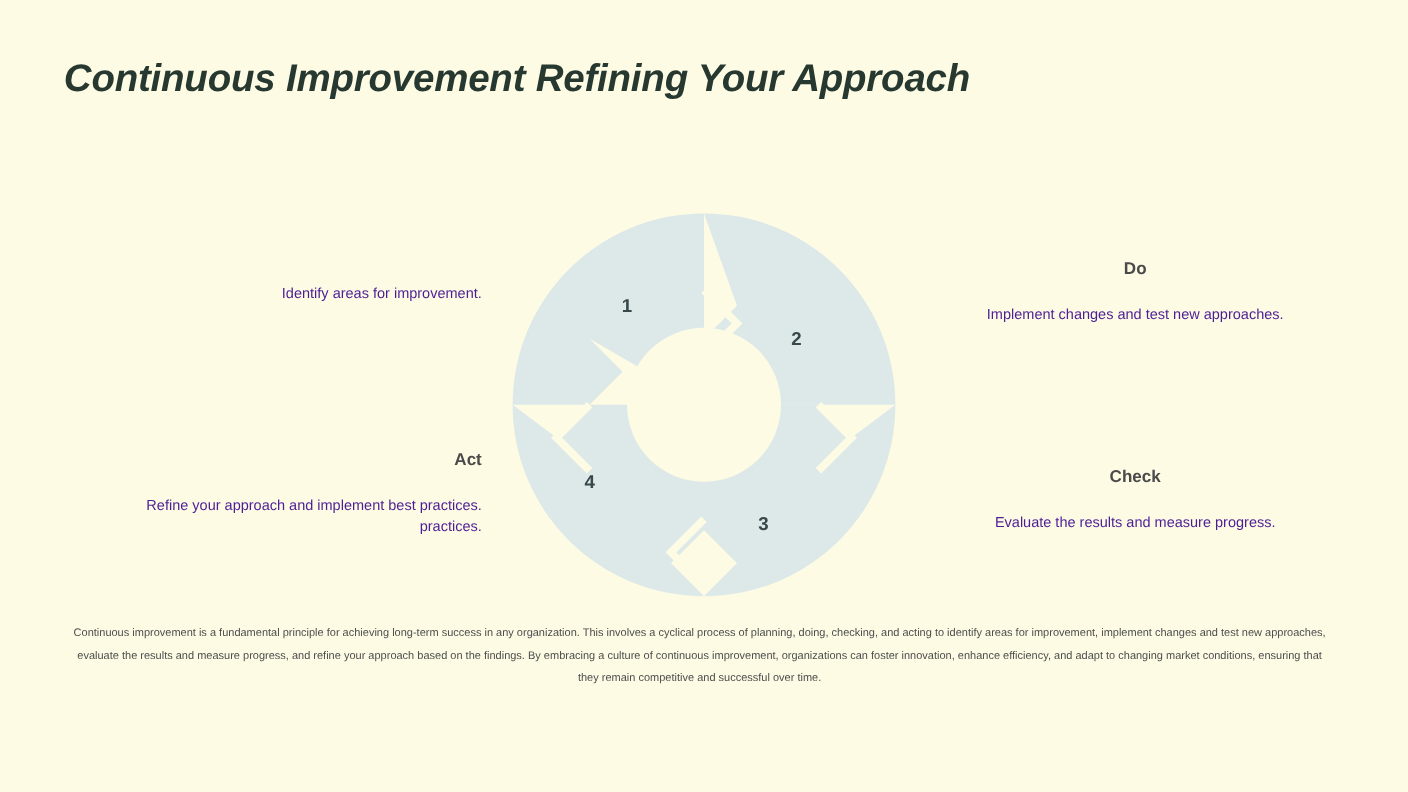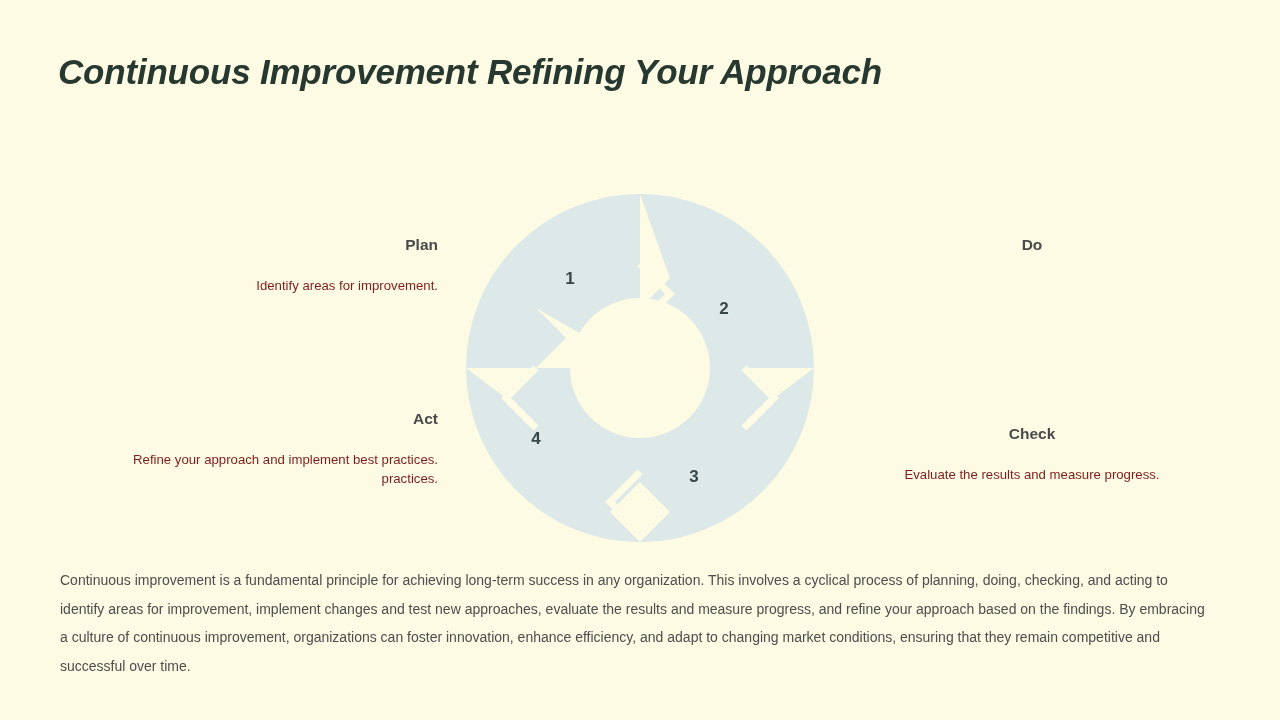--- a/index.html
+++ b/index.html
@@ -62,21 +62,21 @@
     position: absolute;
   }
   .callout .c-title {
     font-size: 15.5px;
     font-weight: bold;
     color: #4a4a4a;
     line-height: 1.2;
   }
   .callout .c-desc {
     font-size: 13.2px;
-    color: #7f1d1d;
+    color: #4c1d95;
     line-height: 1.45;
     margin-top: 21px;
   }
 
   .callout.right {
     text-align: center;
   }
   .callout.left {
     text-align: right;
   }
@@ -85,24 +85,24 @@
   #callout-do    { left: 842px; top: 236px; width: 380px; }
   #callout-act   { left: 34px;  top: 410px; width: 404px; }
   #callout-check { left: 842px; top: 425px; width: 380px; }
 
   
   .summary {
     position: absolute;
     left: 60px;
     top: 566px;
     width: 1152px;
-    font-size: 14px;
+    font-size: 10px;
     color: #4d4d4d;
     line-height: 2.05;
-    text-align: left;
+    text-align: center;
   }
 </style>
 </head>
 <body>
 
 <div class="slide">
 
   <div class="page-title">Continuous Improvement Refining Your Approach</div>
 
   <div class="diagram">
@@ -153,26 +153,26 @@
 
       <circle cx="178" cy="178" r="70" fill="#fdfbe4"></circle>
 
       <text class="seg-num" x="108" y="94" text-anchor="middle">1</text>
       <text class="seg-num" x="262" y="124" text-anchor="middle">2</text>
       <text class="seg-num" x="232" y="292" text-anchor="middle">3</text>
       <text class="seg-num" x="74" y="254" text-anchor="middle">4</text>
     </svg>
 
     <div class="callout left" id="callout-plan">
-      <div class="c-title">Plan</div>
       <div class="c-desc">Identify areas for improvement.</div>
     </div>
 
     <div class="callout right" id="callout-do">
       <div class="c-title">Do</div>
+      <div class="c-desc">Implement changes and test new approaches.</div>
     </div>
 
     <div class="callout left" id="callout-act">
       <div class="c-title">Act</div>
       <div class="c-desc">Refine your approach and implement best practices.</div>
       <div class="c-desc" style="margin-top:0">practices.</div>
     </div>
 
     <div class="callout right" id="callout-check">
       <div class="c-title">Check</div>

